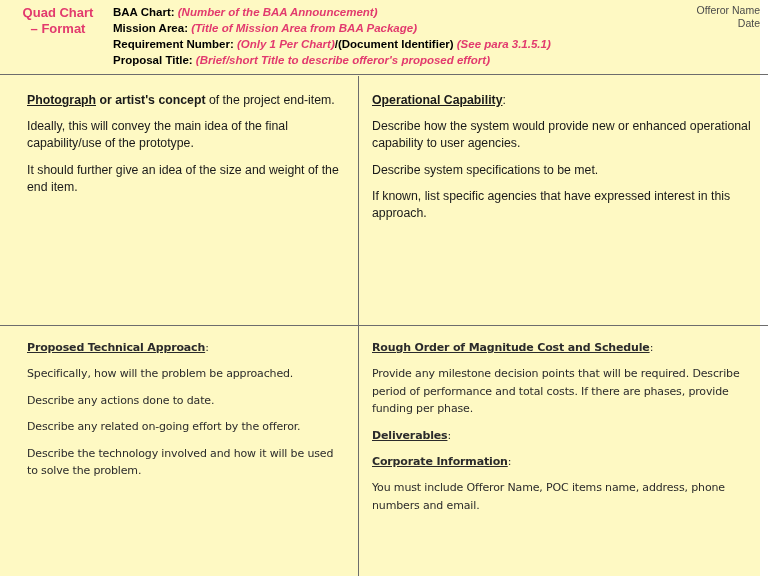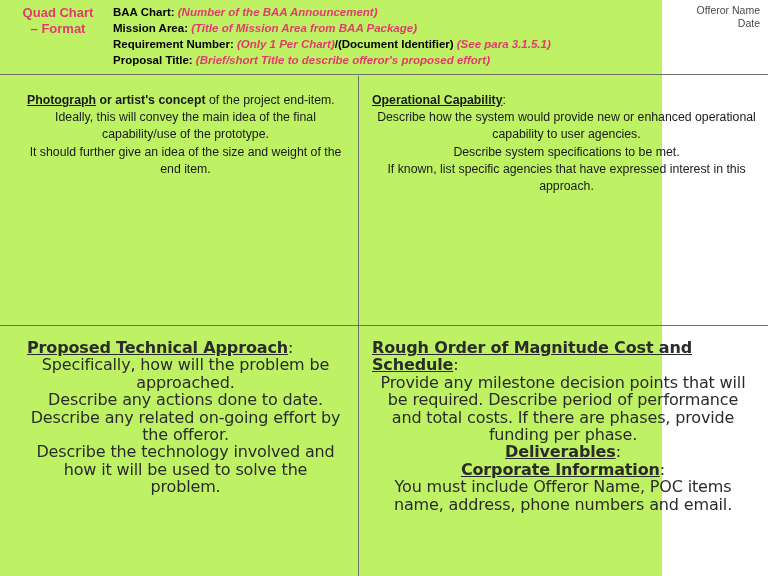--- a/index.html
+++ b/index.html
@@ -10,23 +10,23 @@
   body {
     width: 768px;
     height: 576px;
     overflow: hidden;
     font-family: "Liberation Sans", sans-serif;
     color: #000000;
   }
 
   #page {
     position: relative;
-    width: 662px;
+    width: 760px;
     height: 576px;
-    background: #bef264;
+    background: #fef9c3;
   }
 
   
   #header {
     position: absolute;
     left: 0;
     top: 0;
     width: 768px;
     height: 74px;
   }
@@ -106,35 +106,35 @@
   
   .body-top {
     font-family: "Liberation Sans", sans-serif;
     font-size: 12.3px;
     line-height: 17.2px;
     color: #1a1a1a;
   }
   
   .body-bottom {
     font-family: "DejaVu Sans", sans-serif;
-    font-size: 16px;
+    font-size: 11px;
     line-height: 17.4px;
     color: #2b2b2b;
     letter-spacing: -0.15px;
   }
 
   .head-u {
     font-weight: bold;
     text-decoration: underline;
   }
   .head-b {
     font-weight: bold;
   }
   .para { margin: 0; }
-  .para + .para { margin-top: 0; text-align: center; }
+  .para + .para { margin-top: 9px; }
 </style>
 </head>
 <body>
 
 <div id="page">
 
   <div id="header">
 
     <div id="quad-title">
       <div>Quad Chart</div>

